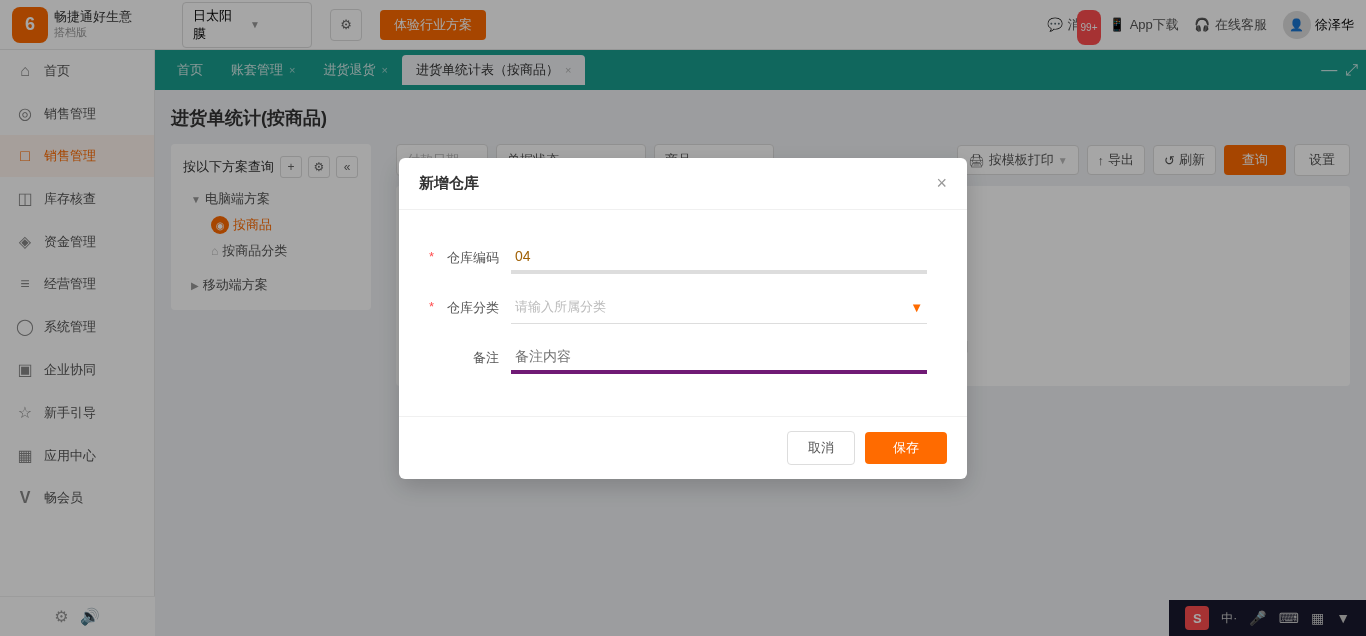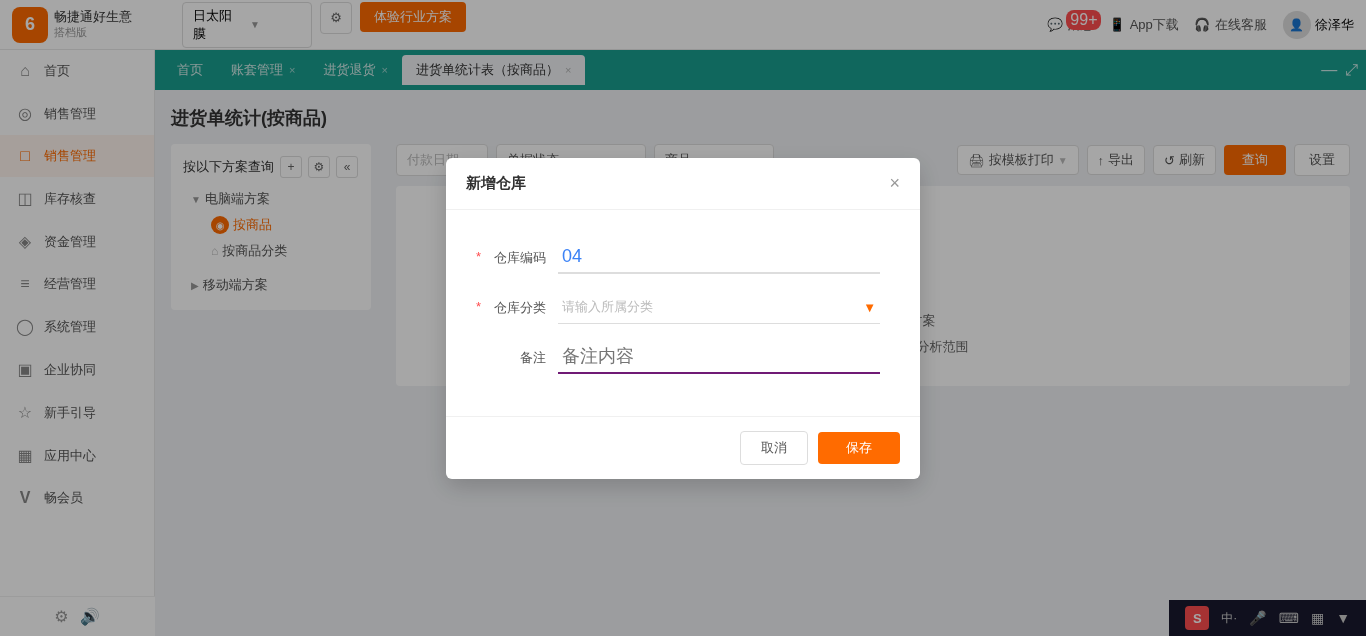--- a/index.html
+++ b/index.html
@@ -33,23 +33,23 @@
       justify-content: center;
       color: #fff;
       font-size: 18px;
       font-weight: bold;
       margin-right: 6px;
     }
     .logo-text { font-size: 13px; color: #333; line-height: 1.3; }
     .logo-sub { font-size: 11px; color: #999; }
     .header-select-area {
       display: flex;
-      align-items: flex-start;
+      align-items: center;
       flex: 1;
-      gap: 8px;
+      gap: 18px;
       padding-left: 15px;
     }
     .store-select {
       display: flex;
       align-items: center;
       border: 1px solid #ddd;
       border-radius: 4px;
       padding: 4px 10px;
       cursor: pointer;
       min-width: 130px;
@@ -89,23 +89,23 @@
       align-items: center;
       gap: 4px;
       color: #555;
       cursor: pointer;
       font-size: 13px;
       position: relative;
     }
     .badge {
       background: #ff4d4f;
       color: #fff;
-      font-size: 16px;
+      font-size: 10px;
       border-radius: 8px;
-      padding: 1px 4px;
+      padding: 12px 4px;
       position: absolute;
       top: -6px;
       right: -8px;
     }
     .avatar-area {
       display: flex;
       align-items: center;
       gap: 4px;
       cursor: pointer;
     }
@@ -338,21 +338,21 @@
       z-index: 200;
       display: flex;
       align-items: center;
       justify-content: center;
     }
 
     
     .modal {
       background: #fff;
       border-radius: 6px;
-      width: 474px;
+      width: 568px;
       box-shadow: 0 8px 24px rgba(0,0,0,0.18);
       overflow: hidden;
     }
     .modal-header {
       display: flex;
       align-items: center;
       justify-content: space-between;
       padding: 16px 20px;
       border-bottom: 1px solid #f0f0f0;
     }
@@ -380,24 +380,24 @@
     .form-label.required::before {
       content: '*';
       color: #ff4d4f;
       position: absolute;
       left: -10px;
     }
     .form-input {
       flex: 1;
       height: 32px;
       border: none;
-      border-bottom: 2px solid #701a75;
+      border-bottom: 4px solid #701a75;
       outline: none;
-      font-size: 18px;
-      color: #3b82f6;
+      font-size: 14px;
+      color: #a16207;
       padding: 0 4px;
       background: transparent;
     }
     .form-input-active { border-bottom-color: #ff6b00; }
     .form-select {
       flex: 1;
       height: 32px;
       border: none;
       border-bottom: 1px solid #ddd;
       outline: none;

